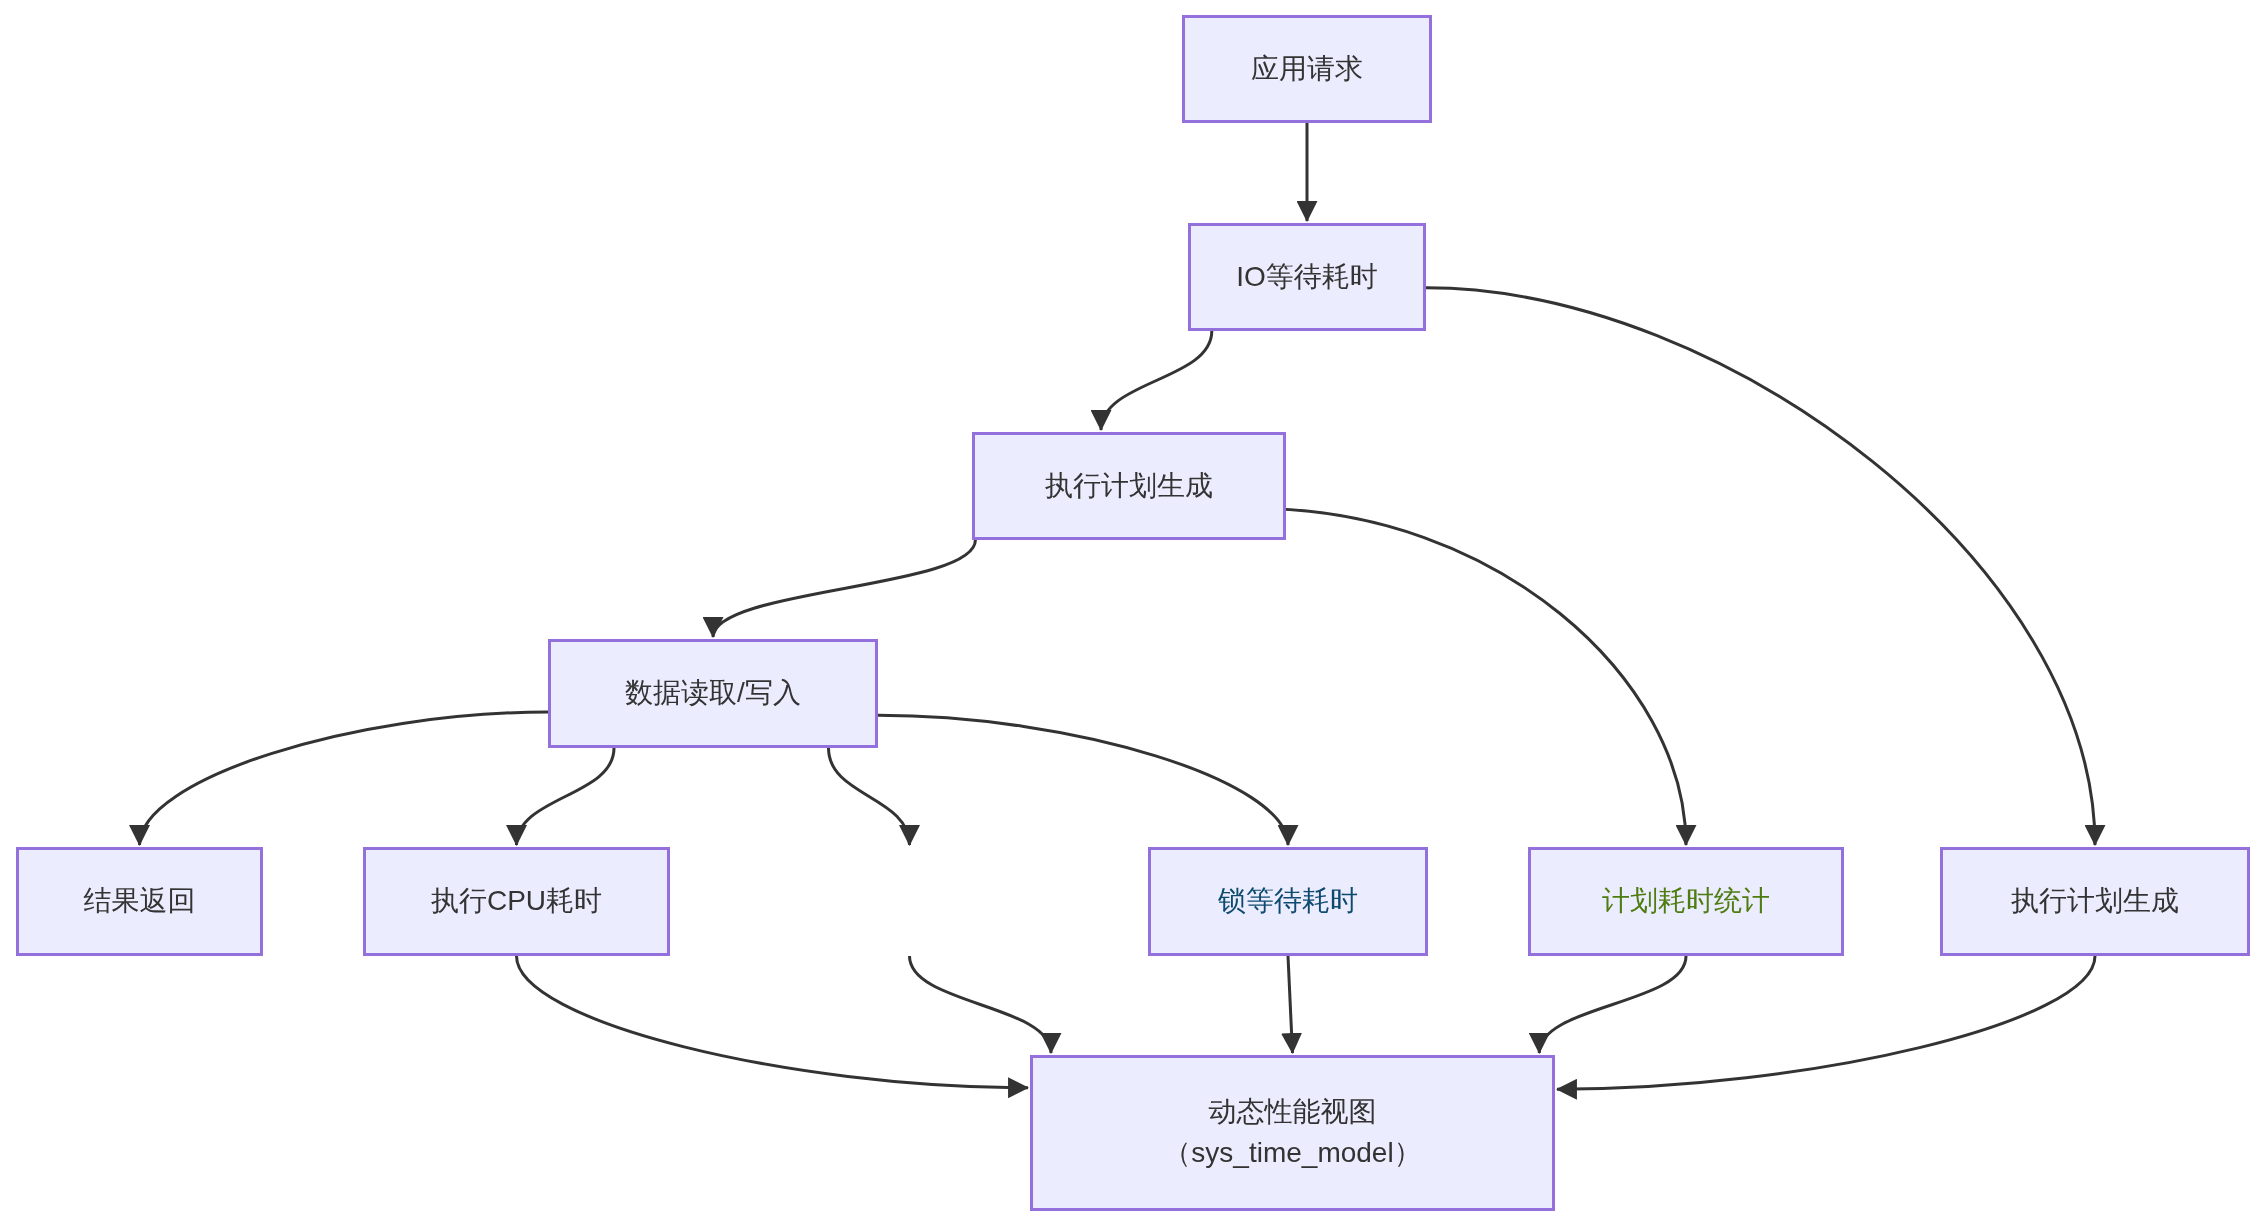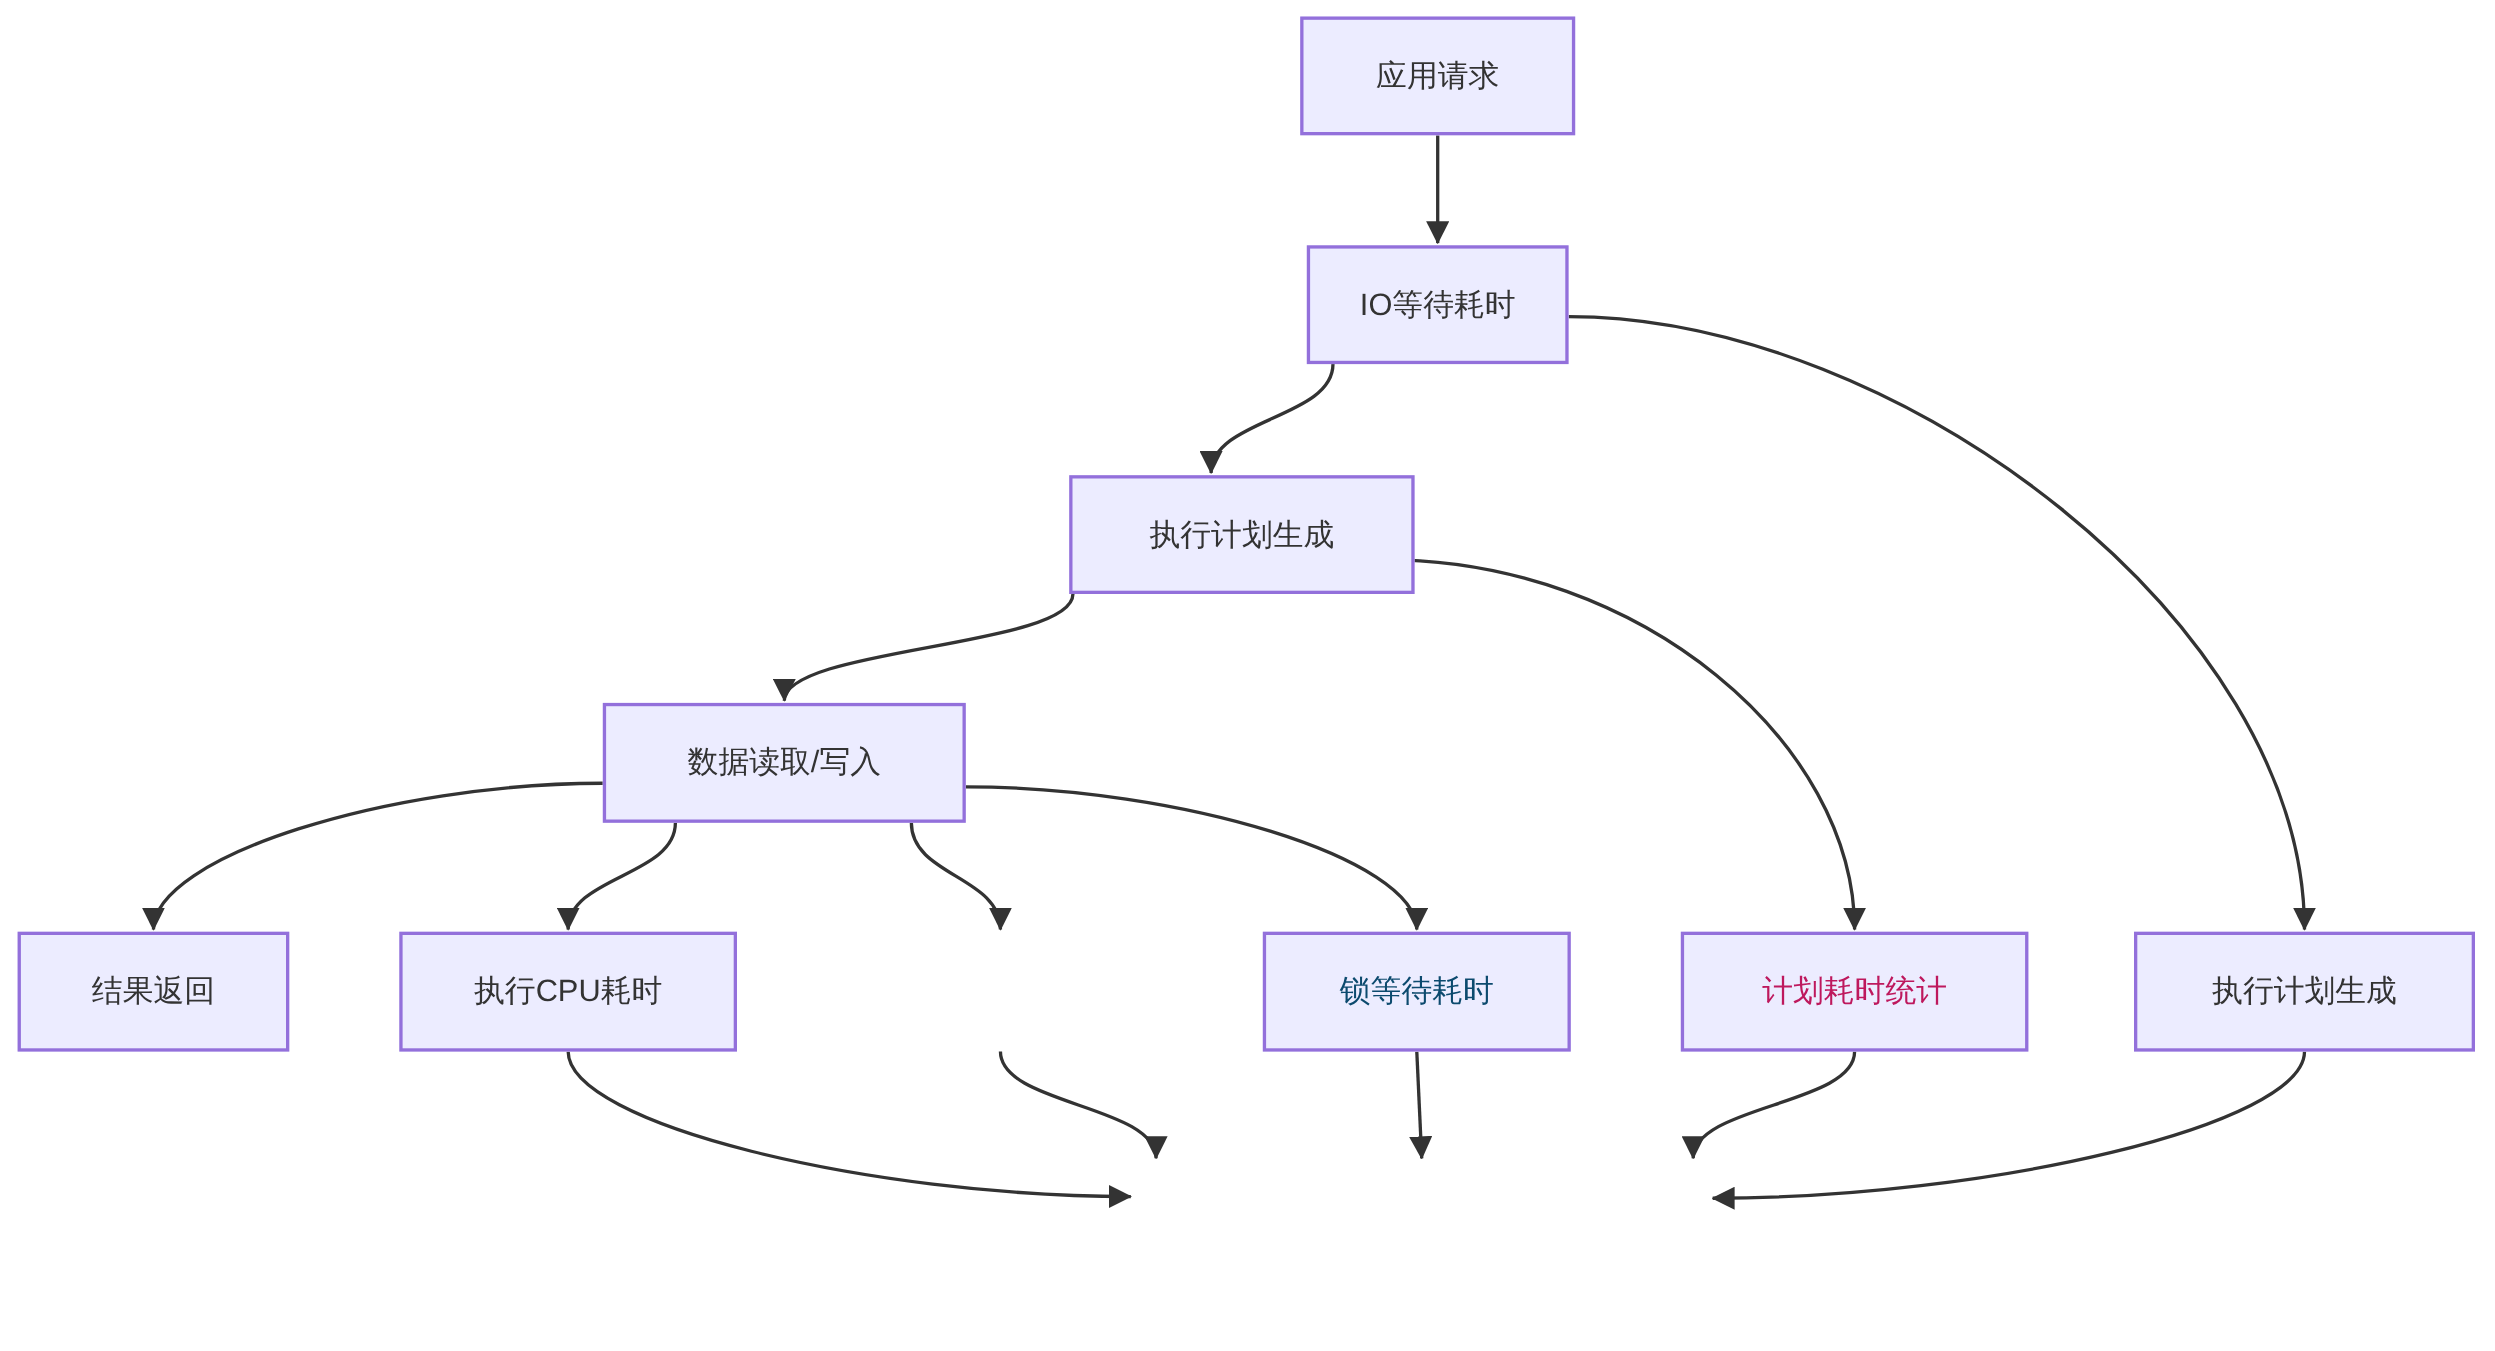--- a/index.html
+++ b/index.html
@@ -91,21 +91,25 @@
 
   </div>
     <div class="node" style="left: 363px; top: 847px; width: 307px; height: 109px; background: rgb(236, 236, 255); border-color: rgb(147, 112, 219); color: rgb(51, 51, 51);">
     <div class="node-label">执行CPU耗时</div>
 
   </div>
     <div class="node" style="left: 1148px; top: 847px; width: 280px; height: 109px; background: rgb(236, 236, 255); border-color: rgb(147, 112, 219); color: #0c4a6e;">
     <div class="node-label">锁等待耗时</div>
 
   </div>
-    <div class="node" style="left: 1528px; top: 847px; width: 316px; height: 109px; background: rgb(236, 236, 255); border-color: rgb(147, 112, 219); color: #be185d;">
+    <div class="node" style="left: 1528px; top: 847px; width: 316px; height: 109px; background: rgb(236, 236, 255); border-color: rgb(147, 112, 219); color: #4d7c0f;">
     <div class="node-label">计划耗时统计</div>
 
   </div>
     <div class="node" style="left: 1940px; top: 847px; width: 310px; height: 109px; background: rgb(236, 236, 255); border-color: rgb(147, 112, 219); color: rgb(51, 51, 51);">
     <div class="node-label">执行计划生成</div>
 
   </div>
+    <div class="node" style="left: 1030px; top: 1055px; width: 525px; height: 156px; background: rgb(236, 236, 255); border-color: rgb(147, 112, 219); color: rgb(51, 51, 51);">
+    <div class="node-label">动态性能视图</div>
+    <div class="node-sublabel">（sys_time_model）</div>
+  </div>
   </div>
 
 </body></html>

